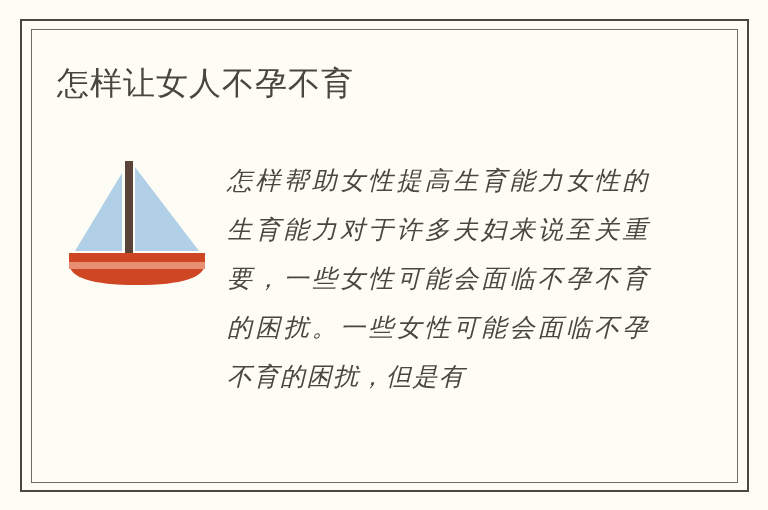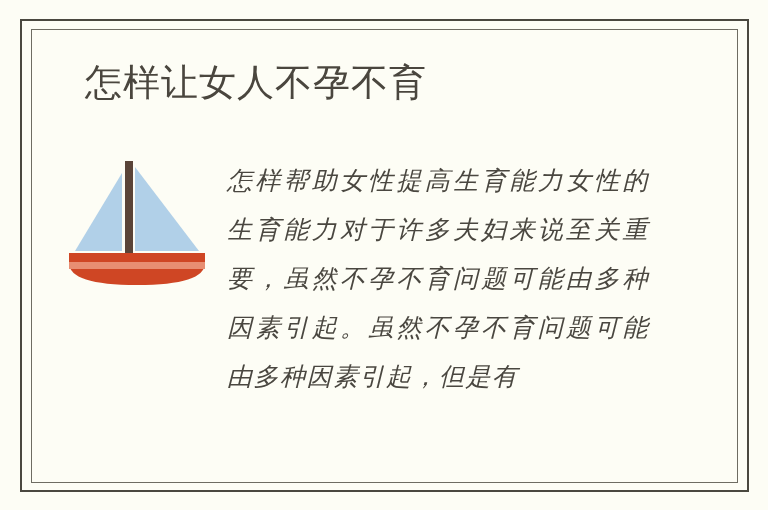--- a/index.html
+++ b/index.html
@@ -41,28 +41,27 @@
     height: 454px;
     border: 1px solid #6e6c62;
     background: transparent;
   }
 
   
   .page-title {
     position: absolute;
     left: 57px;
     top: 61px;
-    font-size: 37px;
+    font-size: 32px;
     line-height: 44px;
     letter-spacing: 1px;
     color: #4a463e;
     font-weight: 400;
     white-space: nowrap;
     font-family: "Liberation Sans", "DejaVu Sans", sans-serif;
-    margin-left: 28px;
   }
 
   
   .content {
     position: absolute;
     left: 57px;
     top: 150px;
     width: 600px;
     height: 260px;
   }
@@ -115,17 +114,17 @@
         <polygon points="68,12 68,96 132,96" fill="#b1d0e8"></polygon>
 
         <rect x="58" y="6" width="8" height="92" fill="#5a4438"></rect>
 
         <path d="M2,98 L138,98 L138,108 Q138,130 70,130 Q2,130 2,108 Z" fill="#cf4624"></path>
 
         <rect x="2" y="107" width="136" height="7" fill="#e88e72"></rect>
       </svg>
     </div>
 
-    <p class="body-text">怎样帮助女性提高生育能力女性的生育能力对于许多夫妇来说至关重要，虽然不孕不育问题可能由多种因素引起。虽然不孕不育问题可能由多种因素引起，但是有</p>
+    <p class="body-text">怎样帮助女性提高生育能力女性的生育能力对于许多夫妇来说至关重要，一些女性可能会面临不孕不育的困扰。一些女性可能会面临不孕不育的困扰，但是有</p>
 
   </div>
 
 </div>
 
 </body></html>

